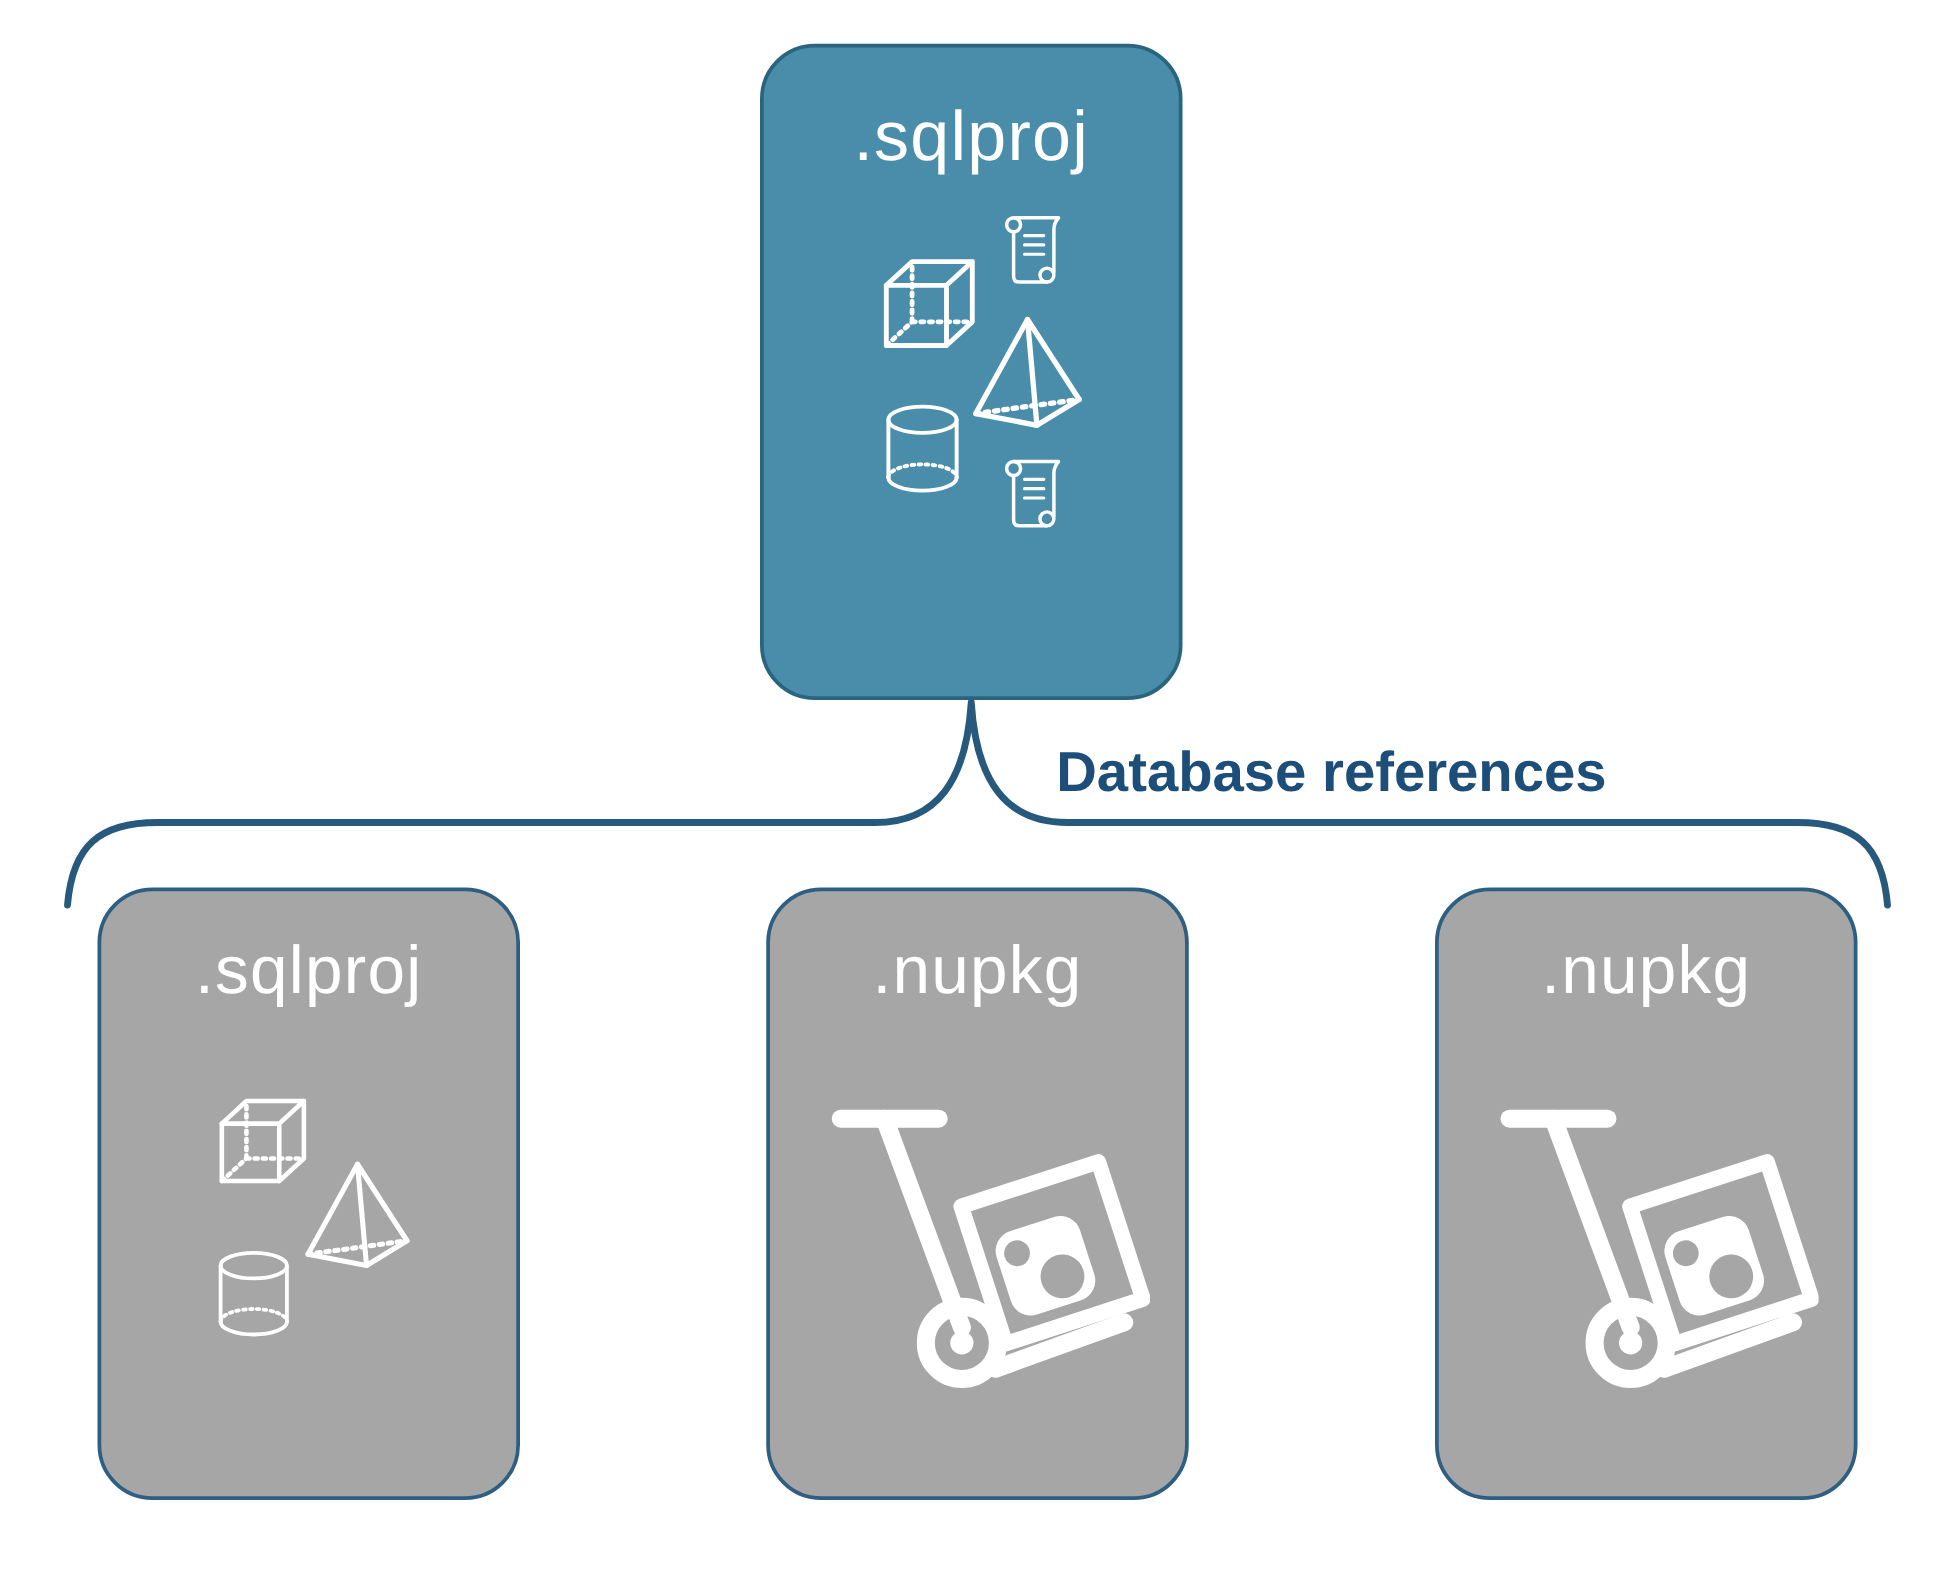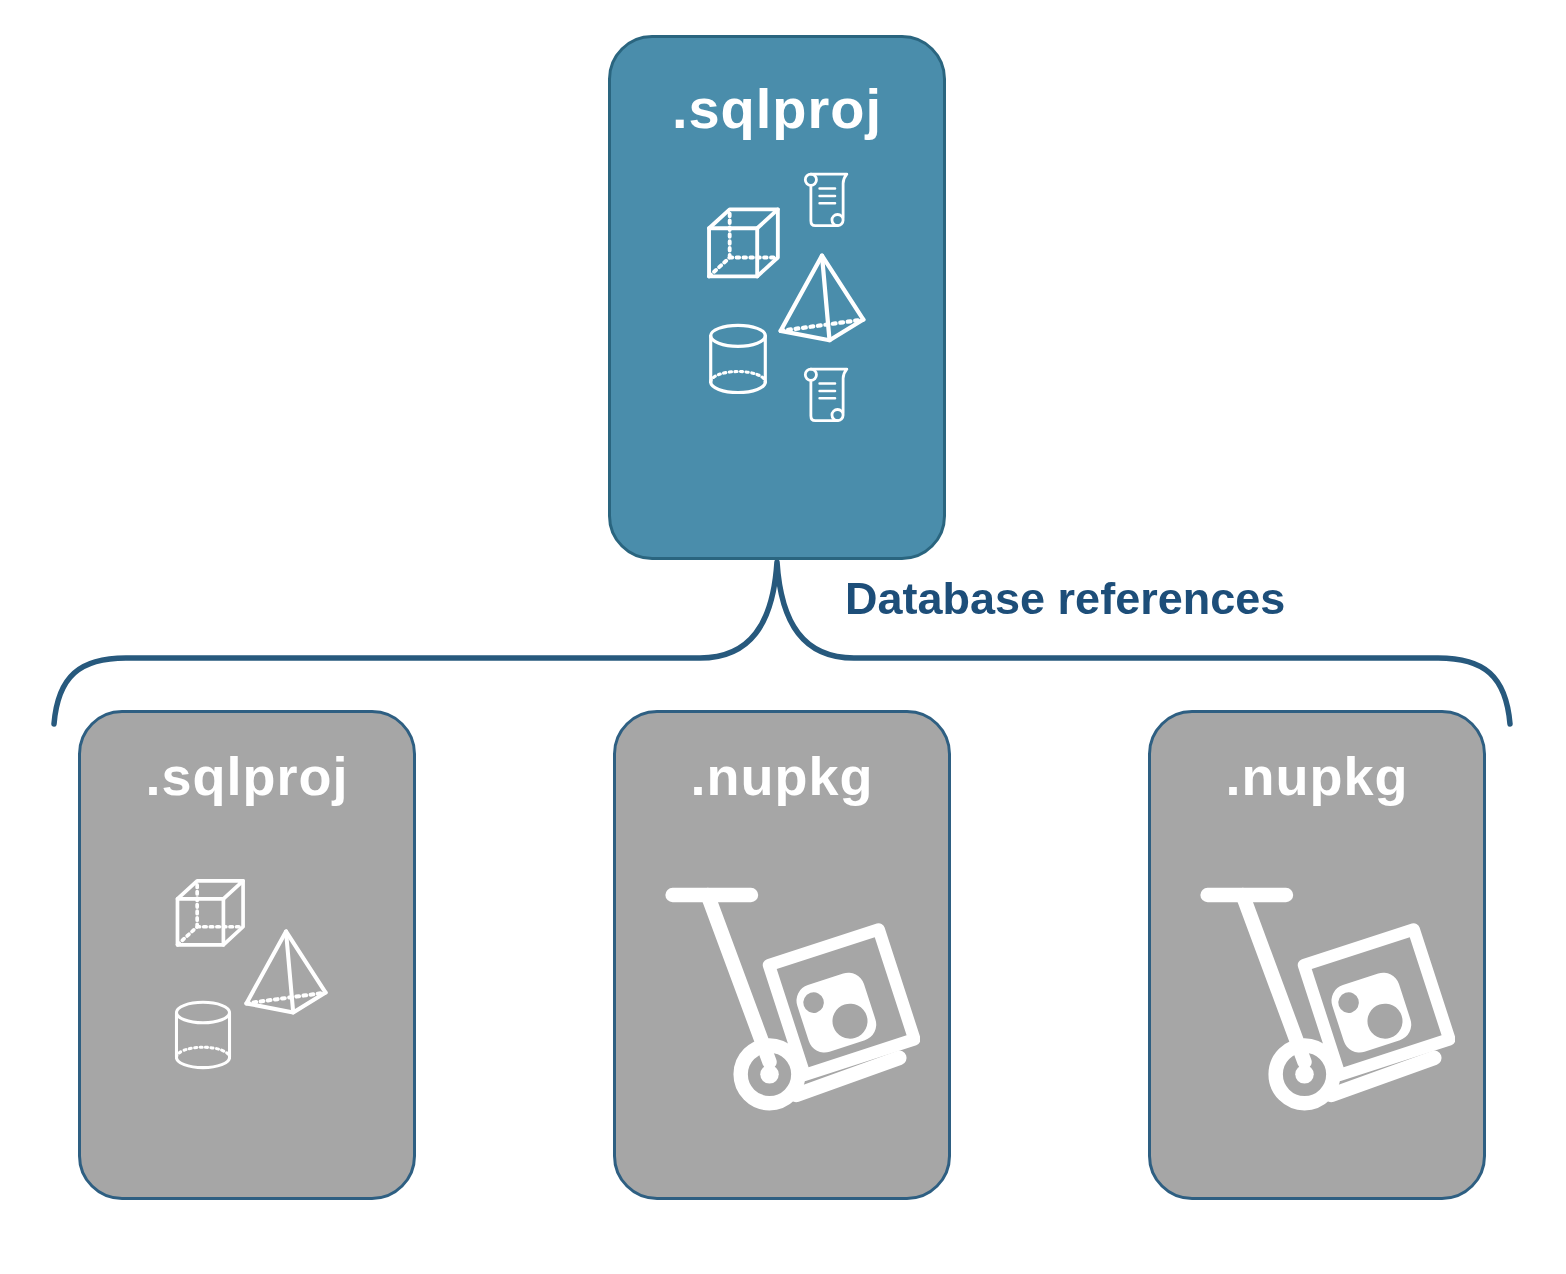--- a/index.html
+++ b/index.html
@@ -27,34 +27,34 @@
     background:#a6a6a6;
     border:3px solid #2e5f82;
   }
   .box-child-1{left:78px;}
   .box-child-2{left:613px;}
   .box-child-3{left:1148px;}
   .box-title{
     margin:0;
     padding-top:38px;
     font-size:56px;
-    font-weight:700;
+    font-weight:400;
     color:#ffffff;
     letter-spacing:1px;
     text-align:center;
   }
   .box-child .box-title{padding-top:32px;font-size:54px;}
   .icon{position:absolute;display:block;}
   .connector-svg{
     position:absolute;left:0;top:0;width:1566px;height:1274px;
     pointer-events:none;
   }
   .connector-label{
     position:absolute;
-    left:845px;top:573px;
+    left:845px;top:592px;
     font-size:45px;
     font-weight:700;
     color:#1d4e79;
     white-space:nowrap;
   }
   .defs-holder{position:absolute;width:0;height:0;overflow:hidden;}
 </style>
 </head>
 <body>
 

